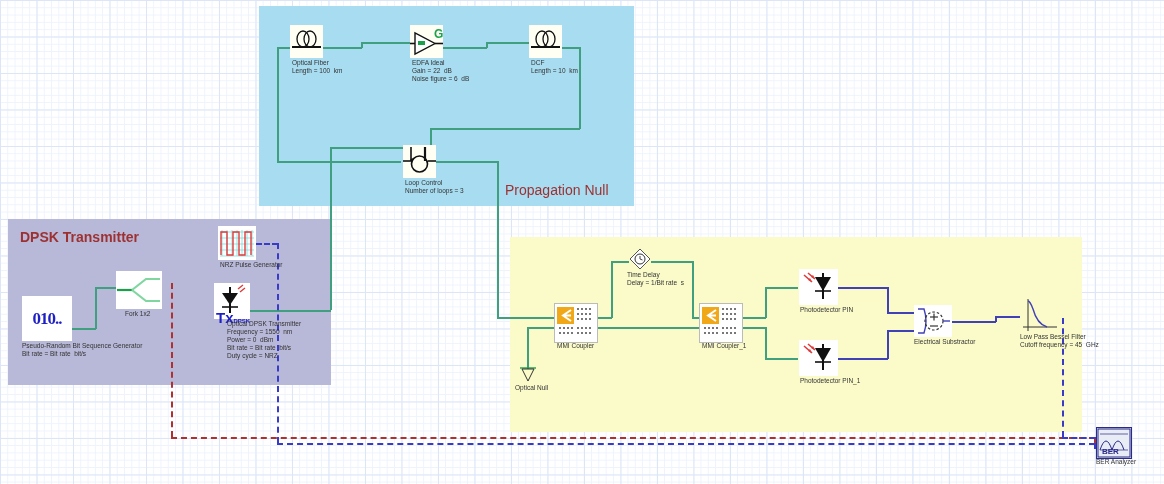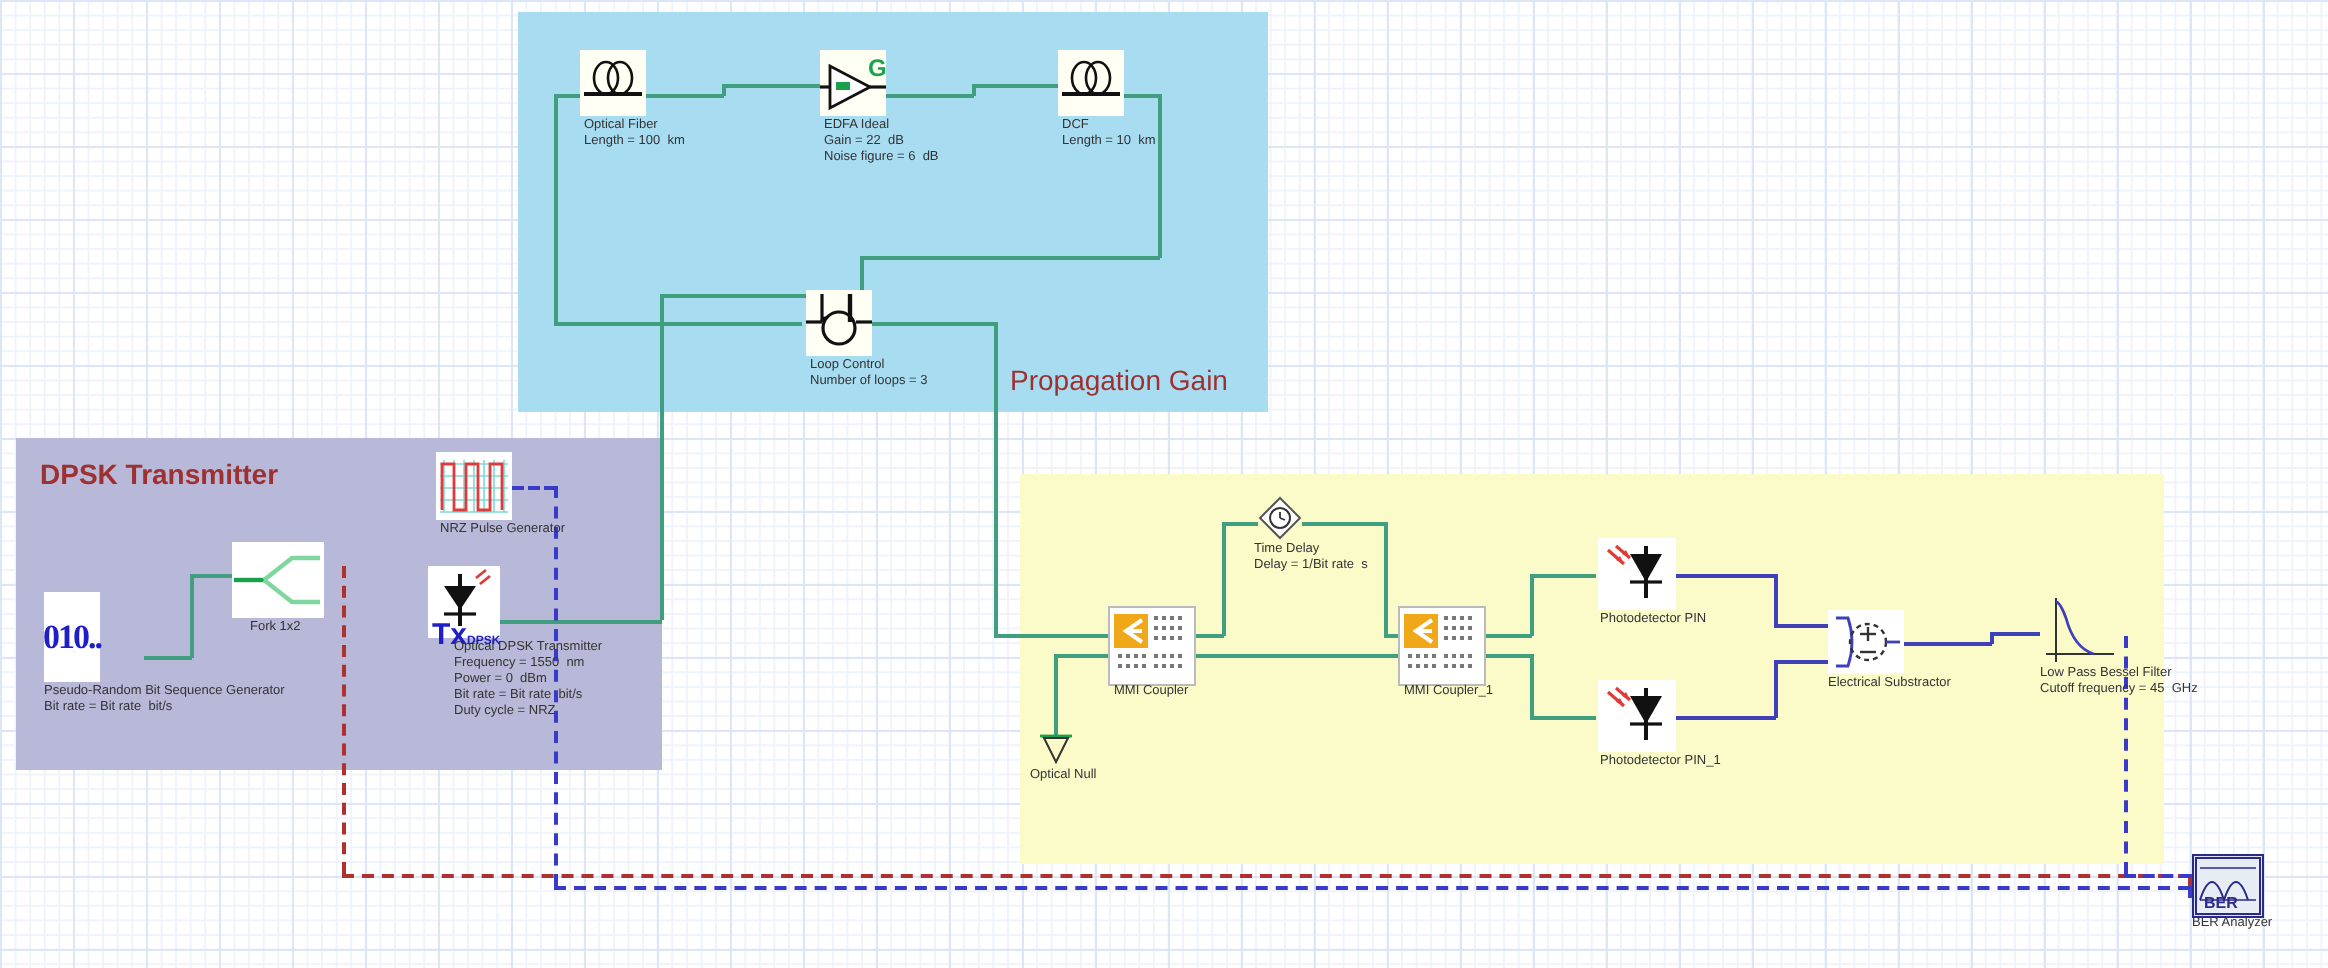--- a/index.html
+++ b/index.html
@@ -45,21 +45,21 @@
     white-space:pre;font-family:"Liberation Sans", sans-serif;
   }
   svg{display:block;overflow:visible;}
 </style>
 </head>
 <body>
 
 <div id="canvas">
 
   <div class="panel panel-prop" style="left:259px;top:6px;width:375px;height:200px;"></div>
-  <div class="panel-title" style="left:505px;top:182px;">Propagation Gain</div>
+  <div class="panel-title" style="left:505px;top:182px;">Propagation Null</div>
 
   <div class="panel panel-tx" style="left:8px;top:219px;width:323px;height:166px;"></div>
   <div class="panel-title" style="left:20px;top:229px;font-weight:bold;">DPSK Transmitter</div>
 
   <div class="panel panel-demod" style="left:510px;top:237px;width:572px;height:195px;"></div>
 
   <div class="w wv" style="left:277px;top:47px;height:115px;"></div>
   <div class="w wh" style="left:277px;top:161px;width:124px;"></div>
   <div class="w wh" style="left:277px;top:47px;width:14px;"></div>
 
@@ -181,21 +181,21 @@
         <path d="M22,2 L22,16" stroke="#111" stroke-width="2.2" fill="none"></path>
         <line x1="0" y1="16" x2="8" y2="16" stroke="#111" stroke-width="1.6"></line>
         <line x1="25" y1="16" x2="33" y2="16" stroke="#111" stroke-width="1.6"></line>
       </svg>
     </div>
     <div class="lbl" style="left:2px;top:34px;">Loop Control</div>
     <div class="lbl" style="left:2px;top:42px;">Number of loops = 3</div>
   </div>
 
   <div class="comp" style="left:22px;top:296px;">
-    <div class="icon-box" style="left:0;top:0;width:28px;height:45px;background:#ffffff;">
+    <div class="icon-box" style="left:0;top:0;width:50px;height:45px;background:#ffffff;">
       <span style="color:#1f1fc8;font-weight:bold;font-size:17px;font-family:'Liberation Serif',serif;letter-spacing:-1px;">010..</span>
     </div>
     <div class="lbl" style="left:0px;top:46px;">Pseudo-Random Bit Sequence Generator</div>
     <div class="lbl" style="left:0px;top:54px;">Bit rate = Bit rate  bit/s</div>
   </div>
 
   <div class="comp" style="left:116px;top:271px;">
     <div class="icon-box" style="left:0;top:0;width:46px;height:38px;background:#ffffff;">
       <svg width="46" height="38" viewBox="0 0 46 38">
         <path d="M1,19 L16,19" stroke="#1a9f4a" stroke-width="2.2" fill="none"></path>

